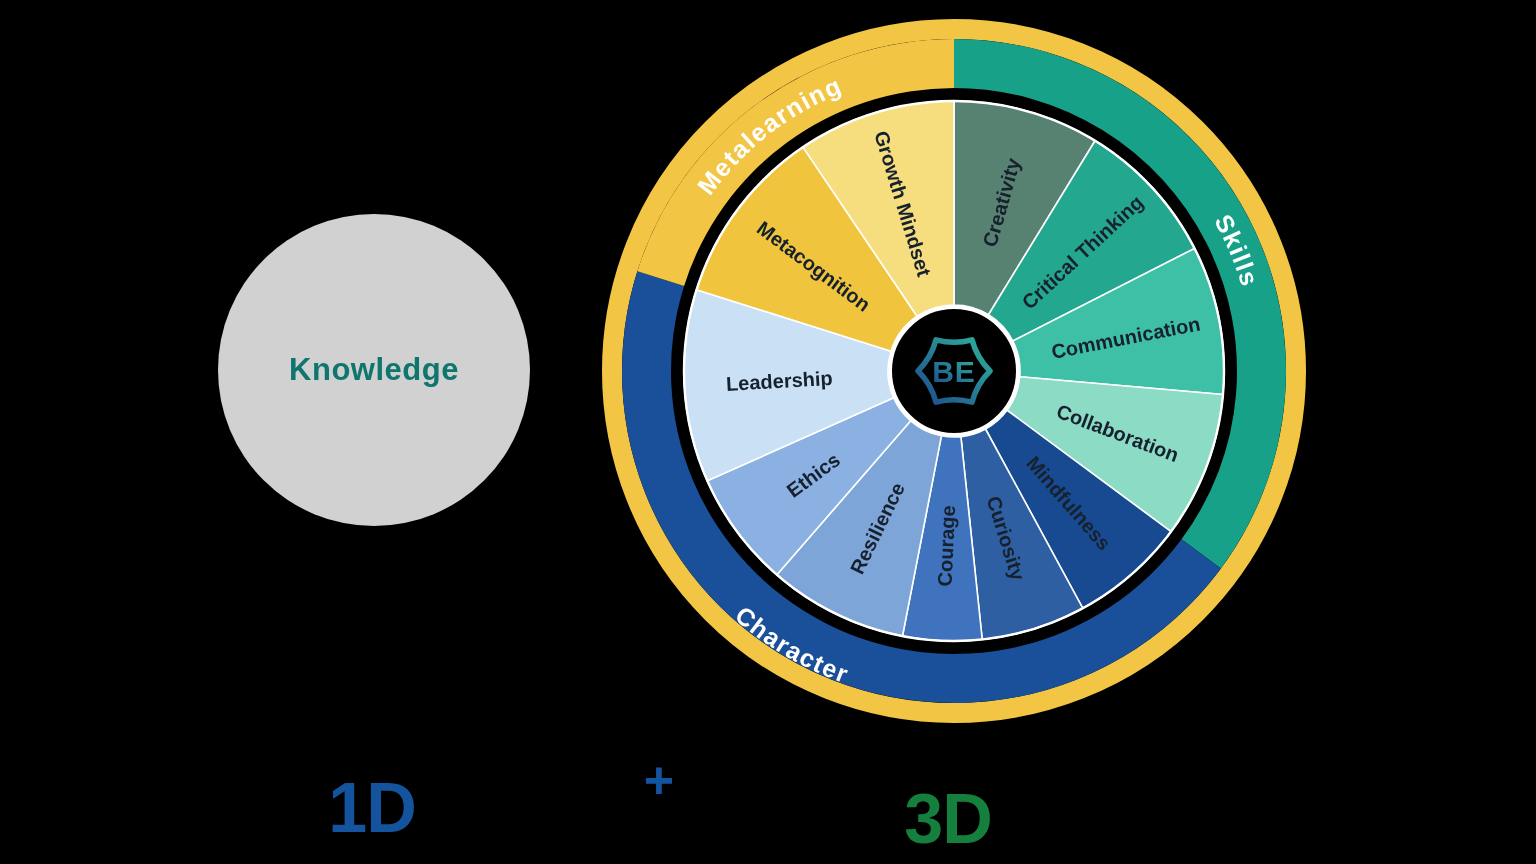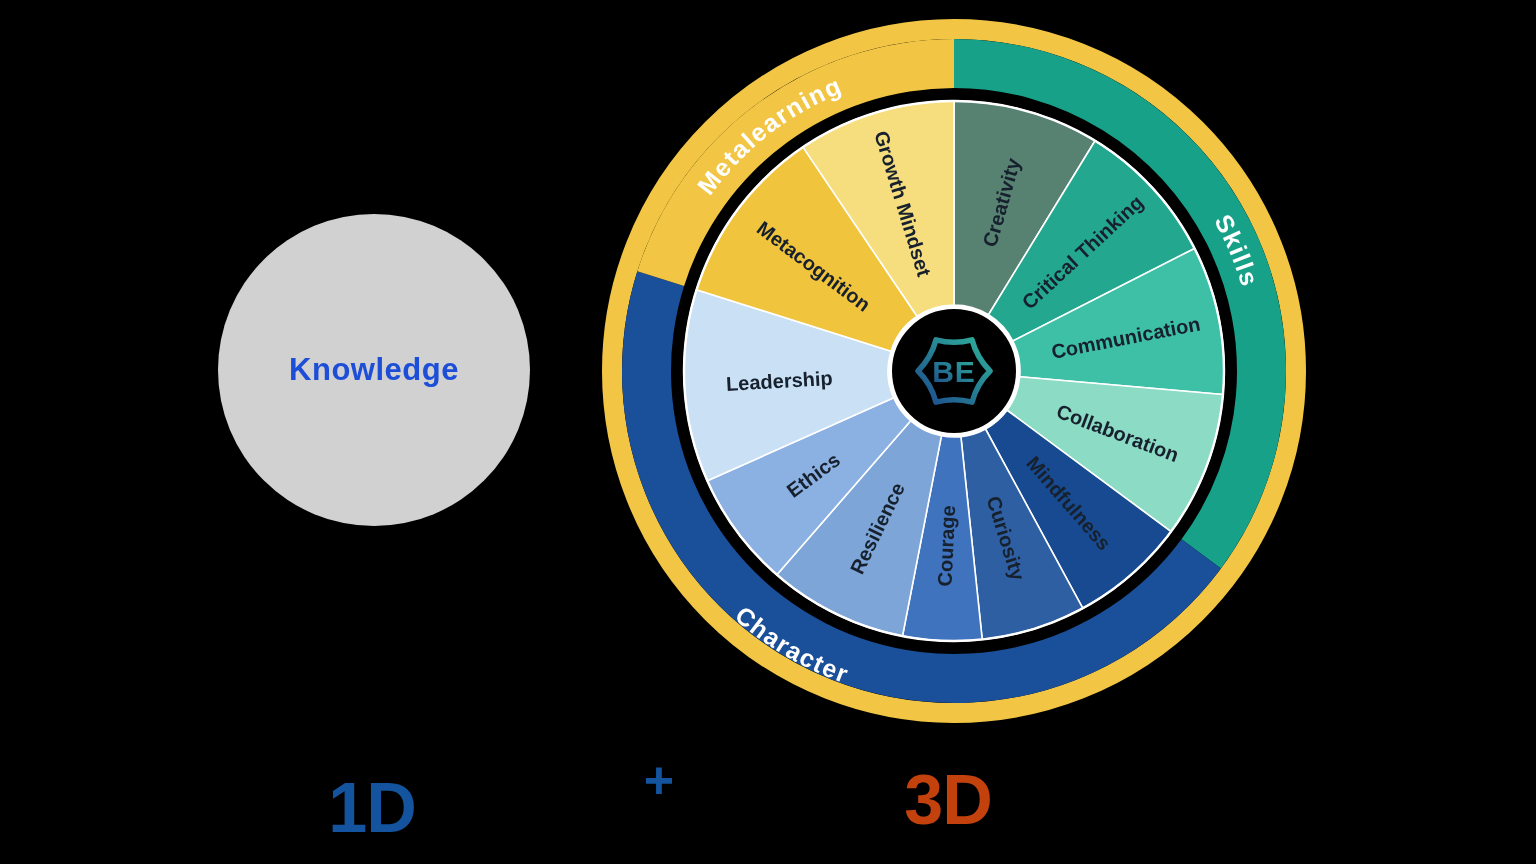--- a/index.html
+++ b/index.html
@@ -39,21 +39,21 @@
   }
   .eq-term { font-size: 70px; letter-spacing: -1px; }
   .eq-op   { font-size: 52px; }
 </style>
 </head>
 <body style="background: rgb(0, 0, 0);">
 
 <div class="stage">
 
   <div class="knowledge-circle" style="background: rgb(209, 209, 209);">
-    <span style="color: #1d4ed8;">Knowledge</span>
+    <span style="color: #0f766e;">Knowledge</span>
   </div>
 
   <svg id="wheel-svg" viewBox="0 0 1536 864" xmlns="http://www.w3.org/2000/svg">
       <defs>
         <linearGradient id="beGrad" x1="0%" y1="100%" x2="100%" y2="0%">
           <stop offset="0%" stop-color="#1D4A8D"></stop>
           <stop offset="100%" stop-color="#2FB29B"></stop>
         </linearGradient>
         <path id="dimpath-skills" fill="none" d="M 1066.3819780247736 92.84484362996375 A 300 300 0 0 1 1232.1551563700364 483.3819780247736"></path>
         <path id="dimpath-character" fill="none" d="M 633.5431310348464 453.8757813420202 A 331 331 0 0 0 1036.87578134202 691.4568689651537"></path>
@@ -91,15 +91,15 @@
       <text transform="translate(779.2814576524639 380.9212378235911) rotate(-3.25)" text-anchor="middle" dominant-baseline="central" font-size="20" font-weight="bold" fill="#17212E">Leadership</text>
       <text transform="translate(813.7805827790644 266.29319490013467) rotate(36.75)" text-anchor="middle" dominant-baseline="central" font-size="20" font-weight="bold" fill="#17212E">Metacognition</text>
       <text transform="translate(902.8349516735211 203.64666770646875) rotate(73)" text-anchor="middle" dominant-baseline="central" font-size="20" font-weight="bold" fill="#17212E">Growth Mindset</text>
       <circle cx="954" cy="371" r="64" fill="#000000" stroke="#FFFFFF" stroke-width="4"></circle>
       <path d="M 990 371 Q 976.7591476114551 384.14 972 402.1769145362398 Q 954 397.28 936 402.1769145362398 Q 931.2408523885449 384.14 918 371 Q 931.2408523885449 357.86 936 339.8230854637602 Q 954 344.72 972 339.8230854637602 Q 976.7591476114551 357.86 990 371 Z" fill="none" stroke="url(#beGrad)" stroke-width="5.5" stroke-linejoin="round" stroke-linecap="round"></path>
       <text x="954" y="371" text-anchor="middle" dominant-baseline="central" font-size="30" font-weight="bold" letter-spacing="1" fill="url(#beGrad)">BE</text>
     </svg>
 
   <div class="eq eq-term" style="left: 372px; top: 780px; color: rgb(20, 84, 158); margin-top: 28px;">1D</div>
   <div class="eq eq-op" style="left: 659px; top: 780px; color: rgb(20, 84, 158);">+</div>
-  <div class="eq eq-term" style="left: 948px; top: 800px; color: #c2410c;">3D</div>
+  <div class="eq eq-term" style="left: 948px; top: 819px; color: #15803d;">3D</div>
 
 </div>
 
 </body></html>

